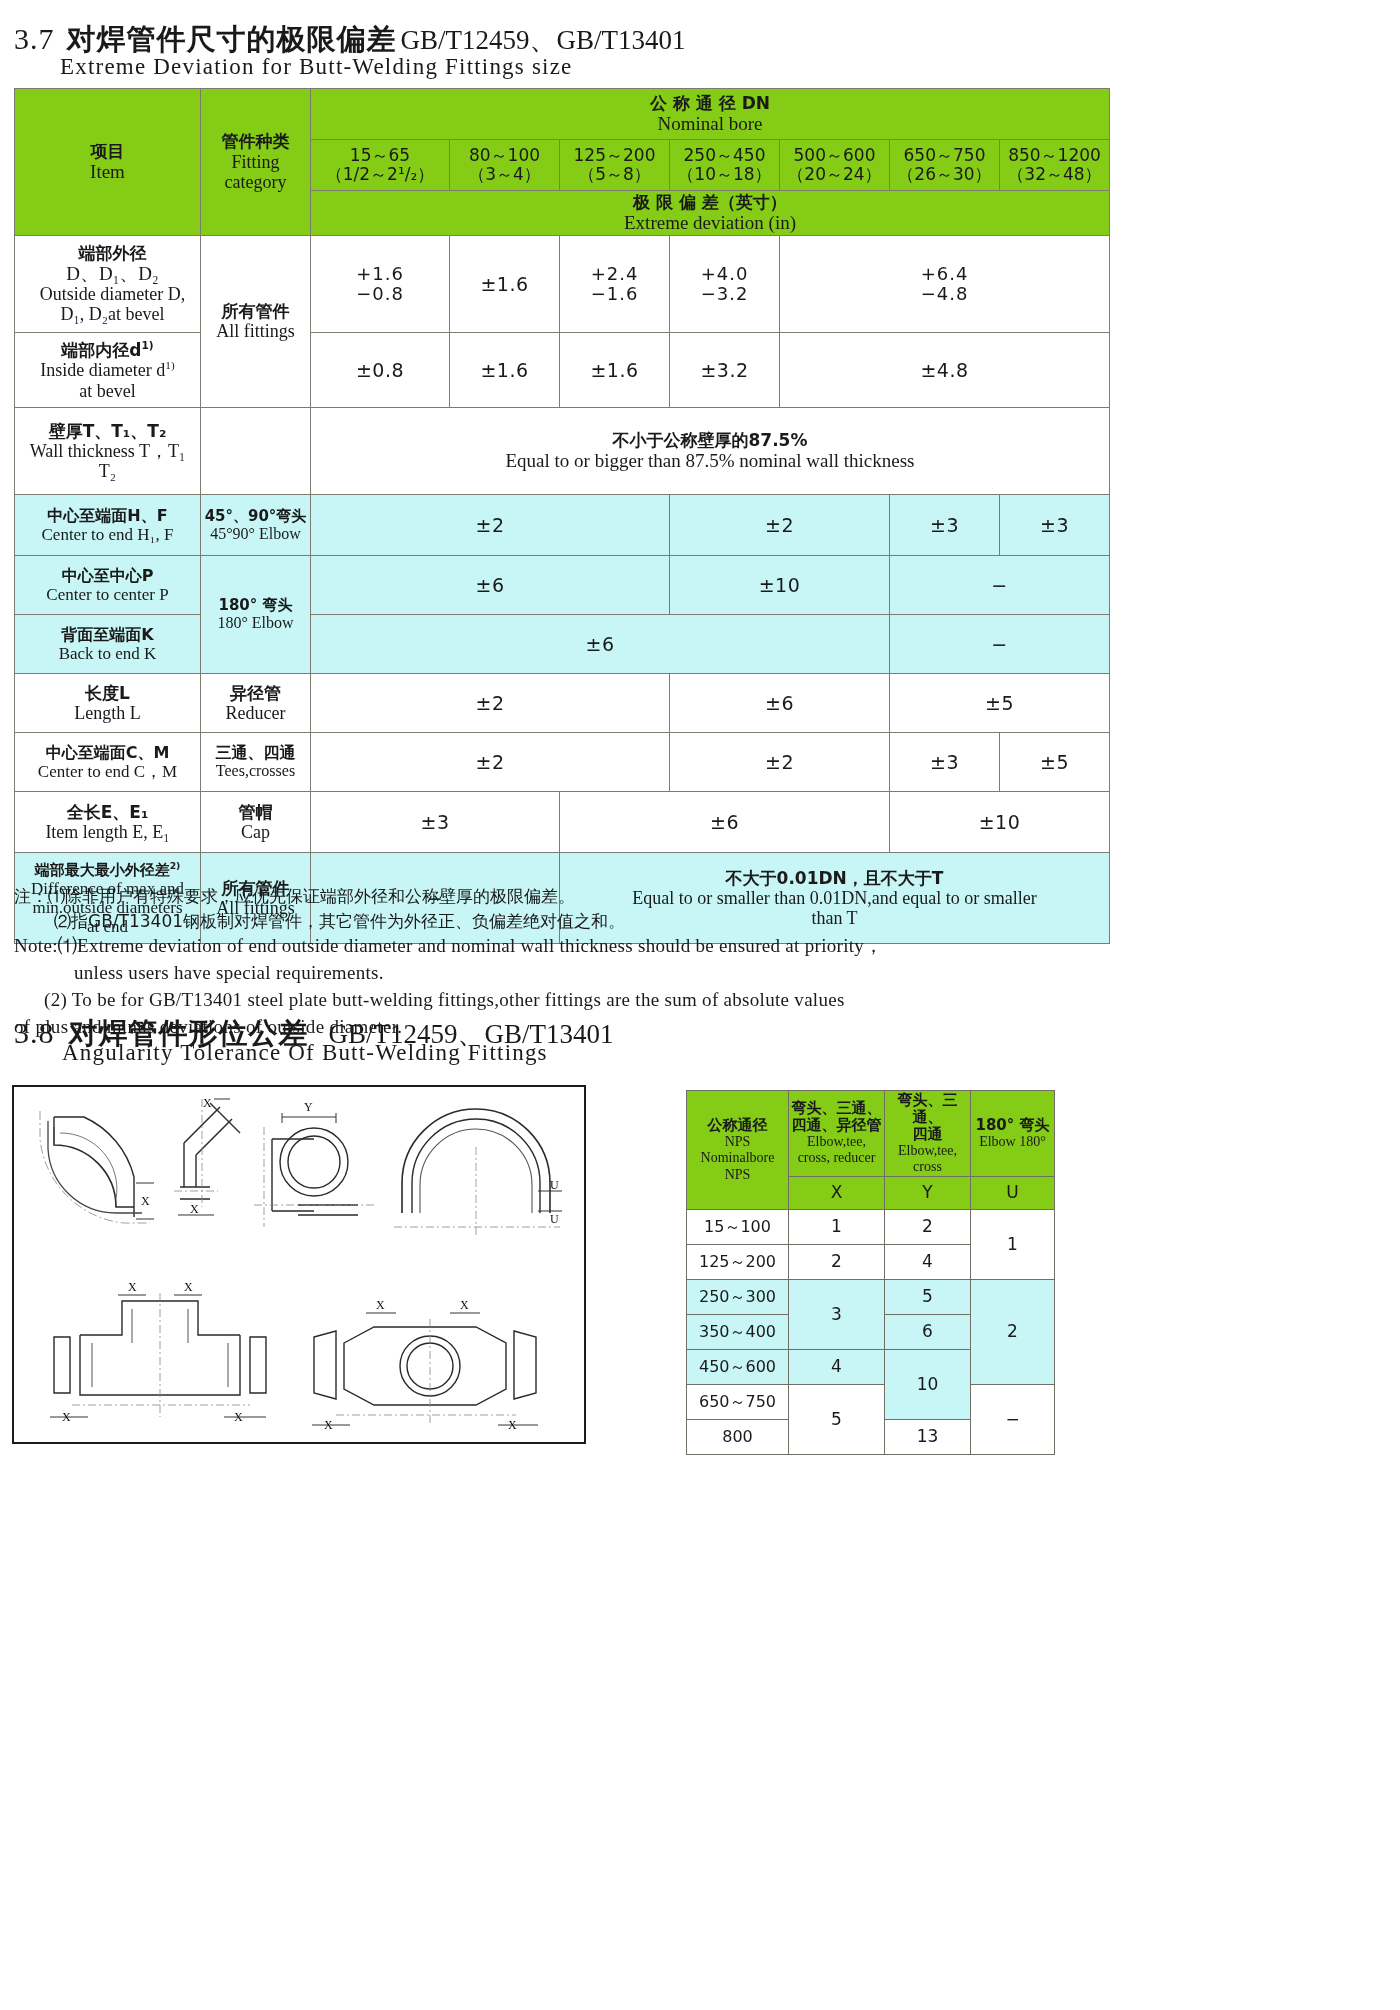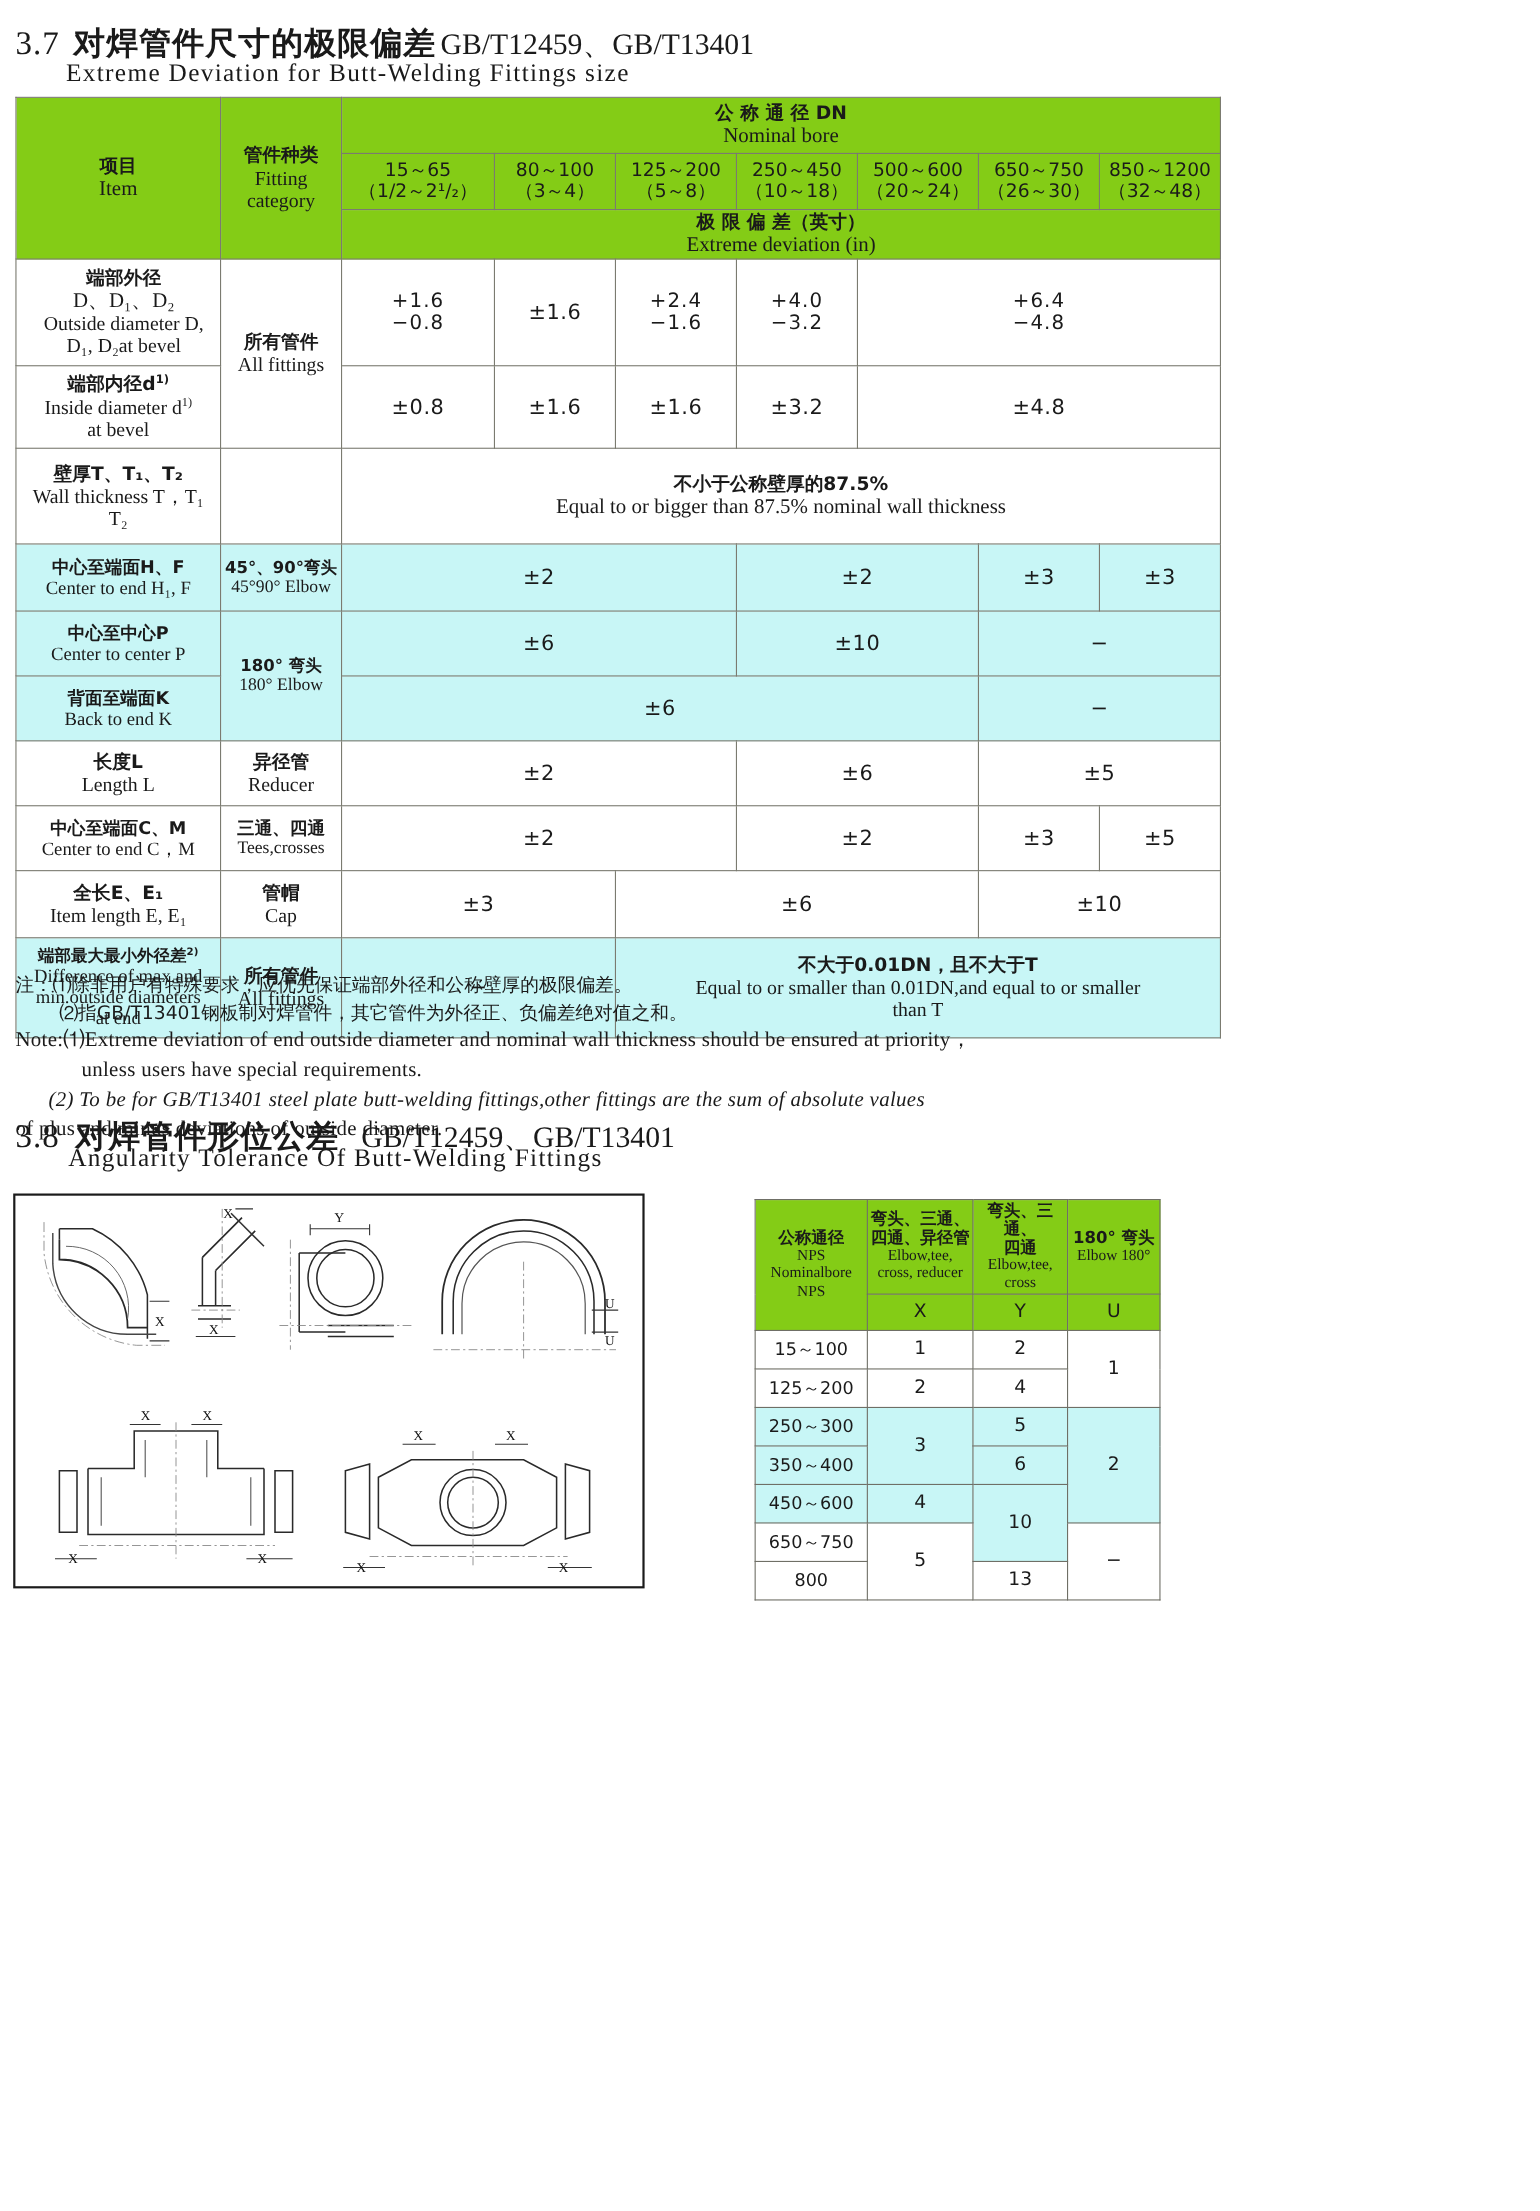--- a/index.html
+++ b/index.html
@@ -288,21 +288,21 @@
     </tr>
   </tbody>
       </table>
   </div>
 
   <div class="notes">
     <div class="note-cn">注：⑴除非用户有特殊要求，应优先保证端部外径和公称壁厚的极限偏差。</div>
     <div class="note-cn" style="padding-left:40px;">⑵指GB/T13401钢板制对焊管件，其它管件为外径正、负偏差绝对值之和。</div>
     <div class="note-en">Note:⑴Extreme deviation of end outside diameter and nominal wall thickness should be ensured at priority，</div>
     <div class="note-en" style="padding-left:60px;">unless users have special requirements.</div>
-    <div class="note-en" style="padding-left:30px;font-style:italic;">(2) To be for GB/T13401 steel plate butt-welding fittings,other fittings are the sum of absolute values</div>
+    <div class="note-en" style="padding-left:30px;">(2) To be for GB/T13401 steel plate butt-welding fittings,other fittings are the sum of absolute values</div>
     <div class="note-en">of  plus and minus deviations of outside diameter.</div>
   </div>
 
   <div class="sec-head" style="left:14px;top:1014px;">
     <span class="sec-num">3.8</span>
     <span class="sec-cn" style="margin-left:10px;">对焊管件形位公差</span>
     <span class="sec-std" style="margin-left:16px;">GB/T12459、GB/T13401</span>
   </div>
   <div class="sec-en" style="left:62px;top:1040px;">Angularity Tolerance Of Butt-Welding Fittings</div>
 

